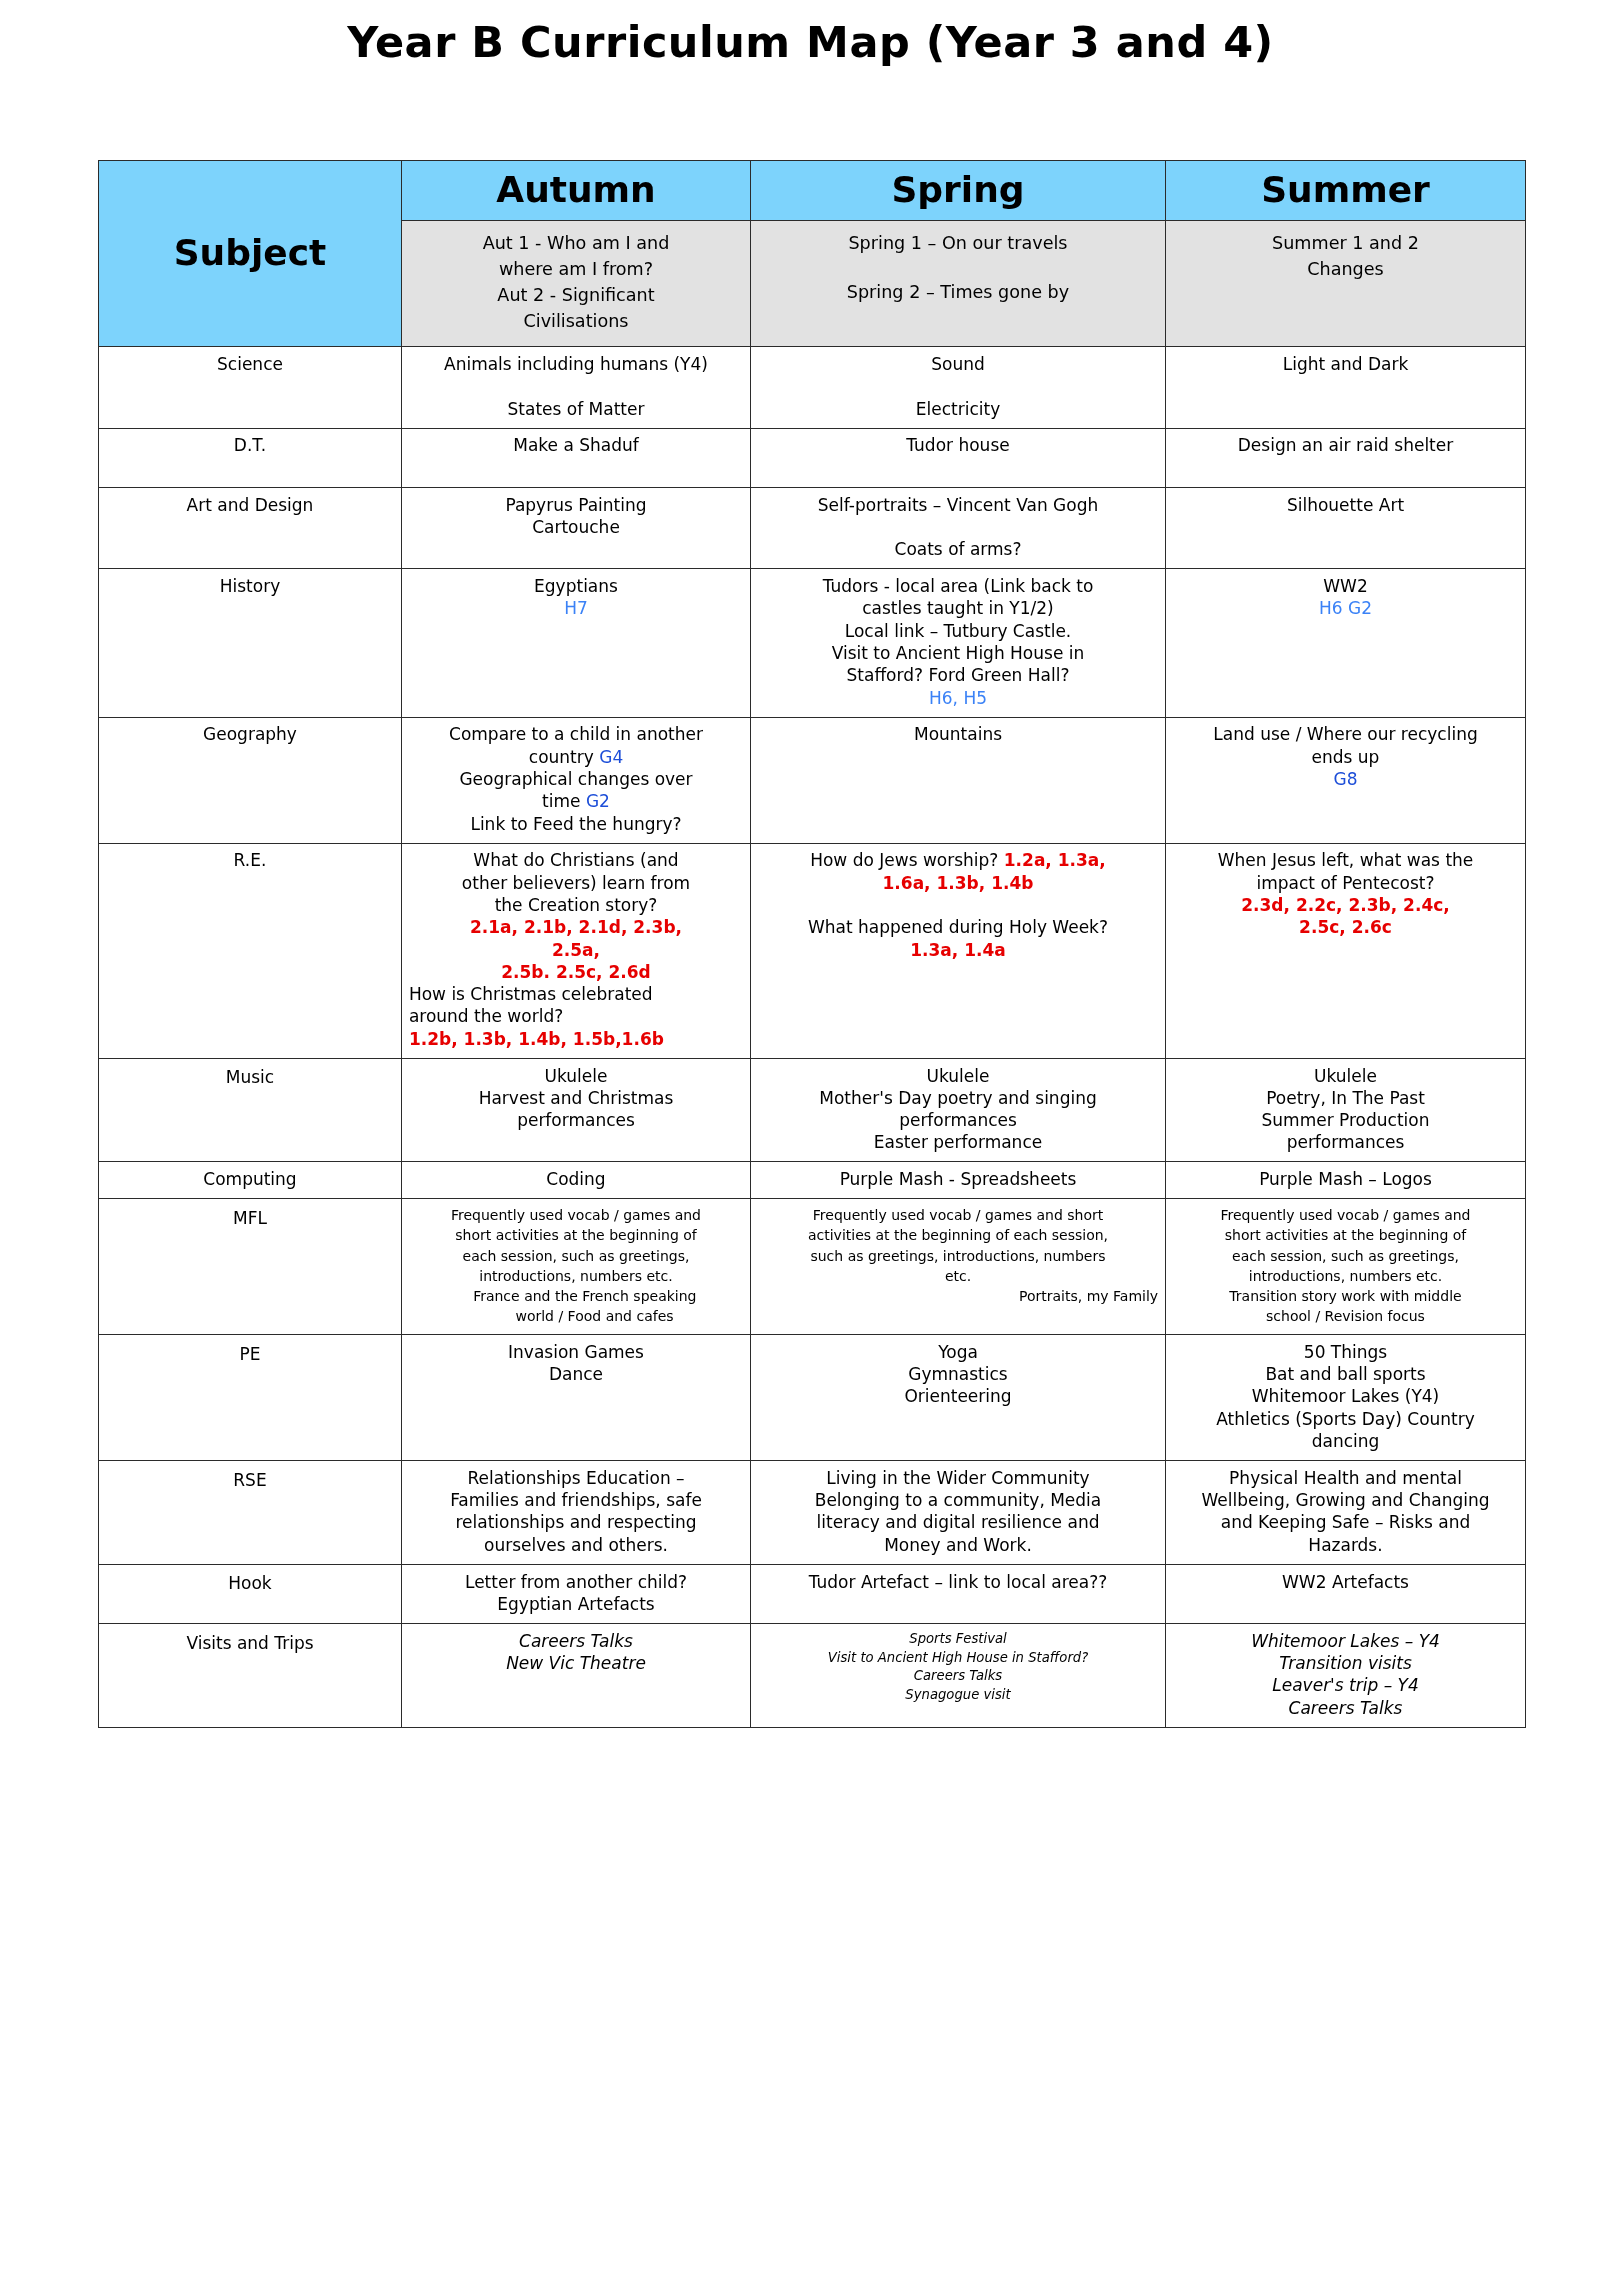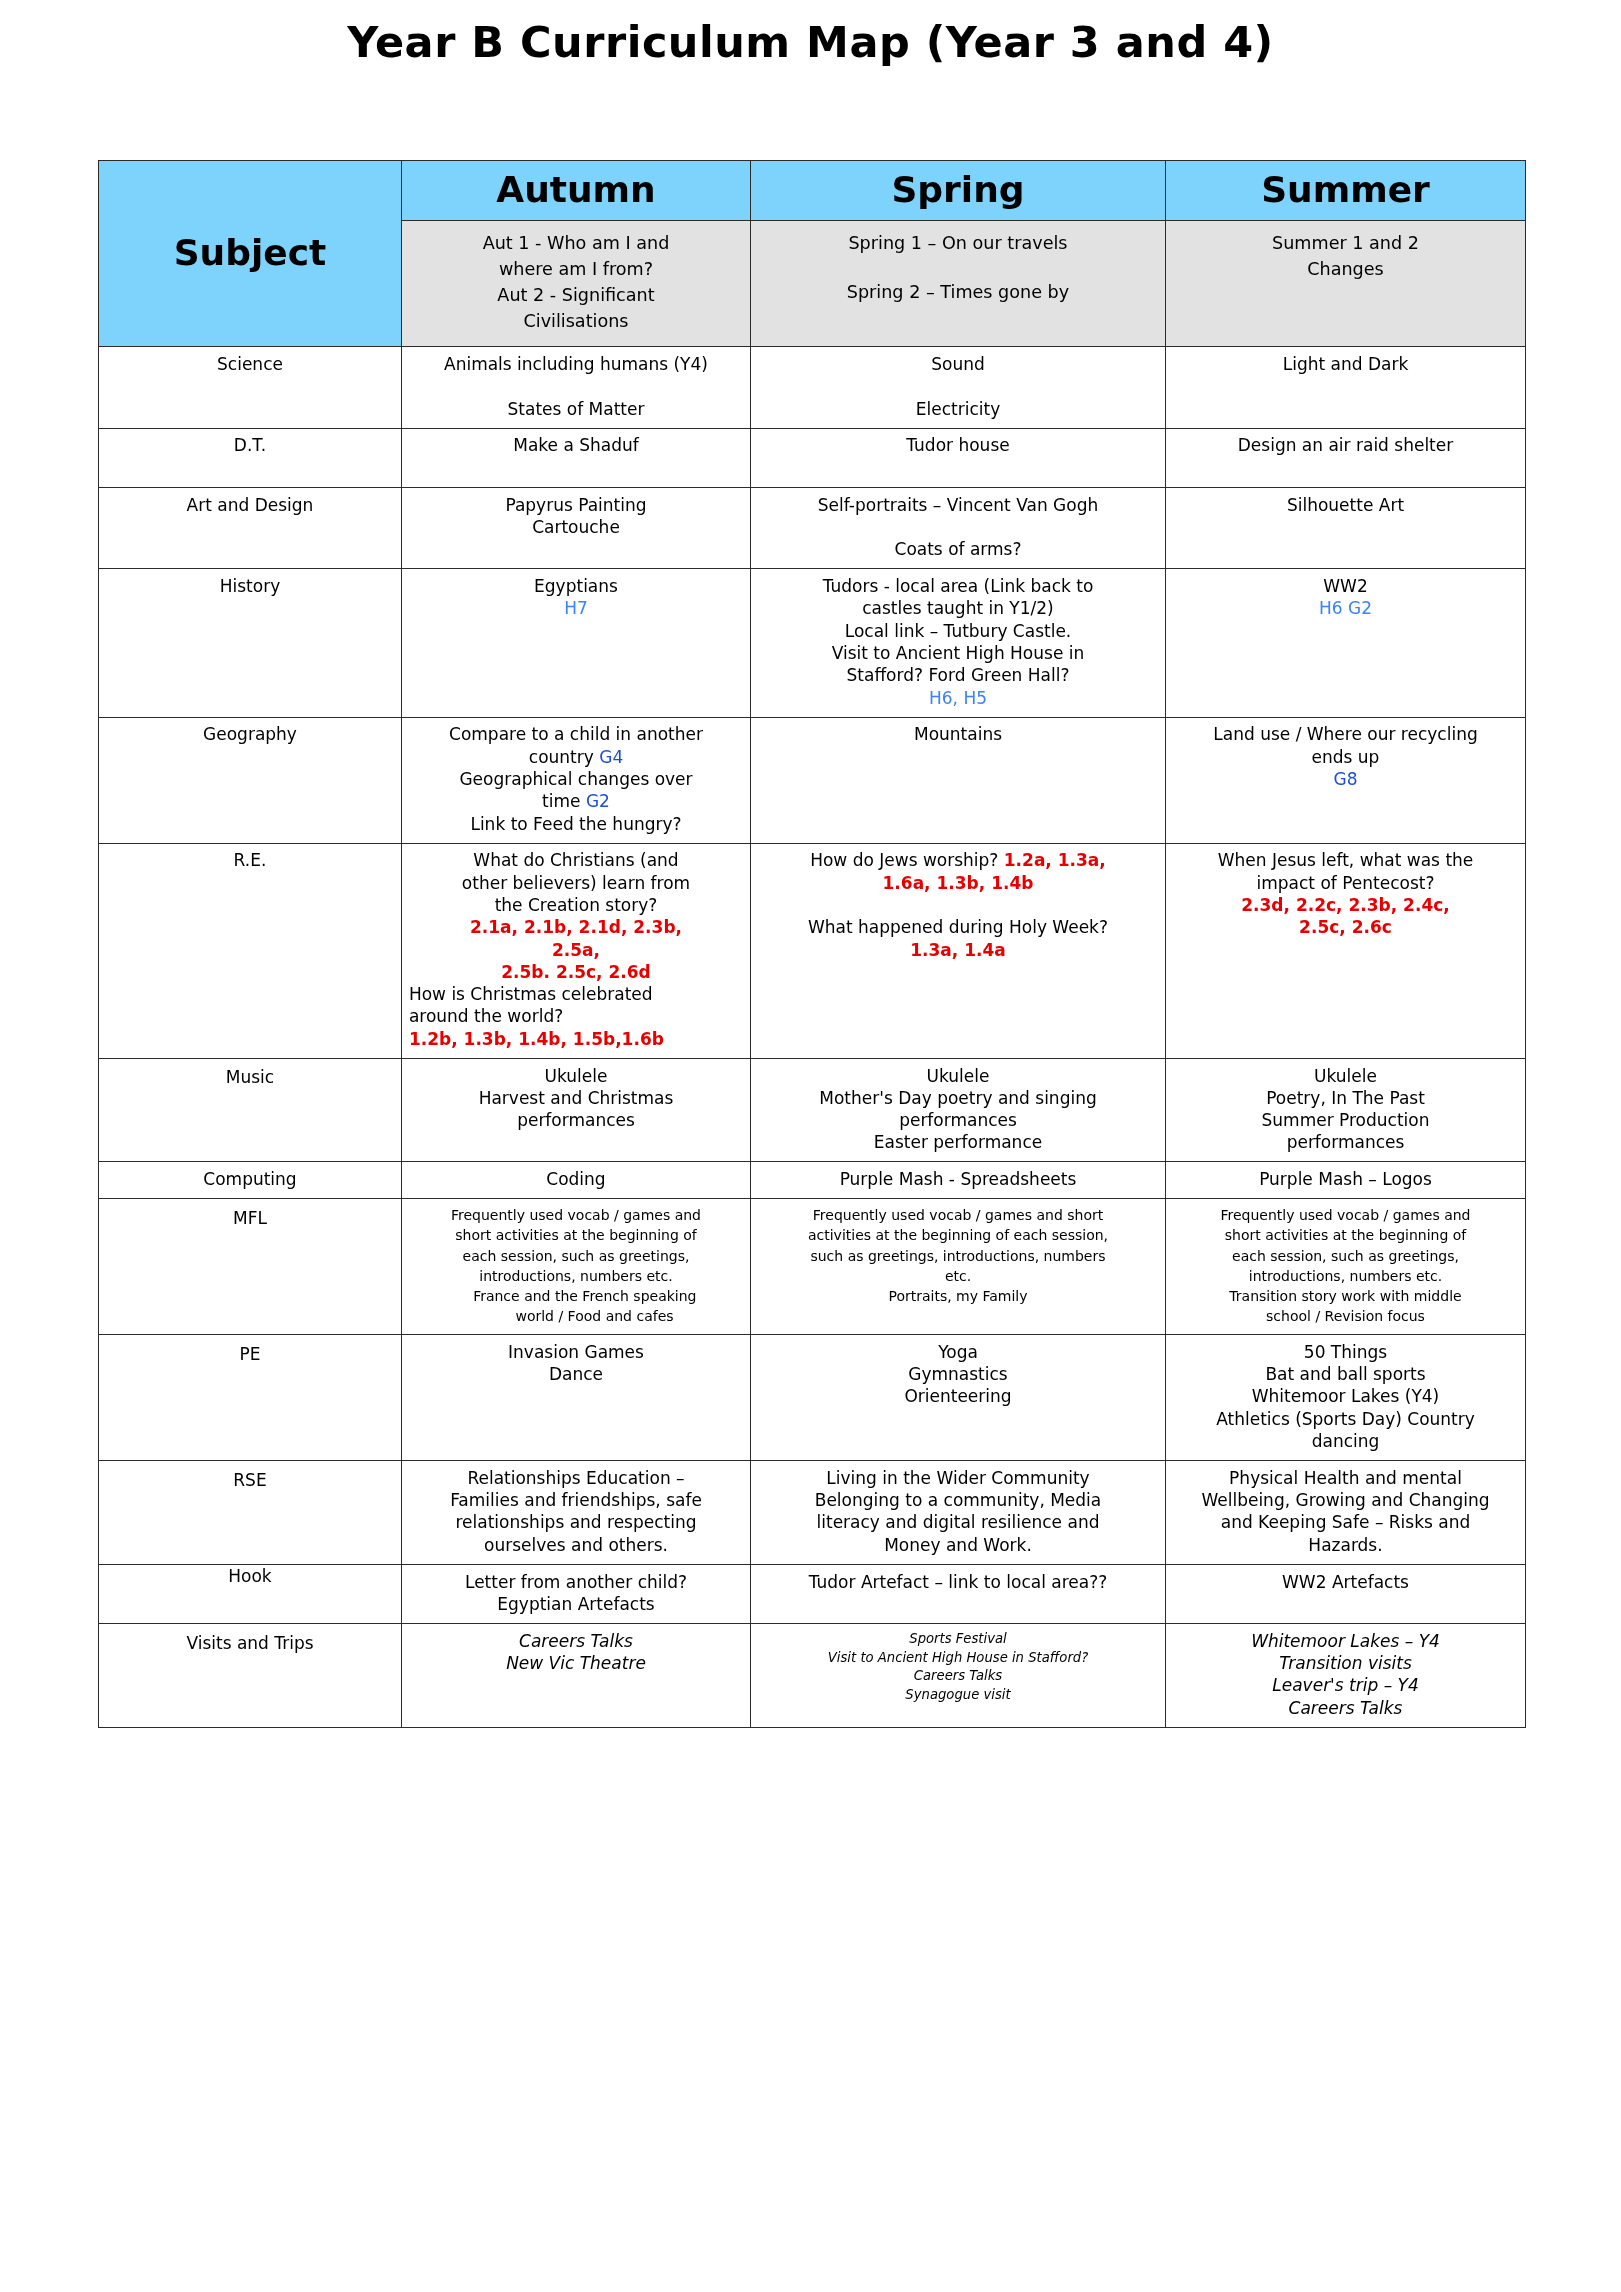--- a/index.html
+++ b/index.html
@@ -317,21 +317,21 @@
             <span class="ln">each session, such as greetings,</span>
             <span class="ln">introductions, numbers etc.</span>
             <span class="indent">France and the French speaking</span>
             <span class="indent" style="padding-left:37px">world / Food and cafes</span>
           </td>
           <td class="cell small">
             <span class="ln">Frequently used vocab / games and short</span>
             <span class="ln">activities at the beginning of each session,</span>
             <span class="ln">such as greetings, introductions, numbers</span>
             <span class="ln">etc.</span>
-            <span class="ln" style="text-align:center">Portraits, my Family</span>
+            <span class="ln" style="text-align:right">Portraits, my Family</span>
           </td>
           <td class="cell small leftal">
             <span class="ln">Frequently used vocab / games and</span>
             <span class="ln">short activities at the beginning of</span>
             <span class="ln">each session, such as greetings,</span>
             <span class="ln">introductions, numbers etc.</span>
             <span class="ln">Transition story work with middle</span>
             <span class="ln">school / Revision focus</span>
           </td>
         </tr>
@@ -372,21 +372,21 @@
           </td>
           <td class="cell">
             <span class="ln">Physical Health and mental</span>
             <span class="ln">Wellbeing, Growing and Changing</span>
             <span class="ln">and Keeping Safe – Risks and</span>
             <span class="ln">Hazards.</span>
           </td>
         </tr>
 
         <tr>
-          <td class="subject" style="vertical-align:top;padding-top:0">Hook</td>
+          <td class="subject" style="vertical-align:top;padding-top:7px">Hook</td>
           <td class="cell">
             <span class="ln">Letter from another child?</span>
             <span class="ln">Egyptian Artefacts</span>
           </td>
           <td class="cell">
             <span class="ln">Tudor Artefact – link to local area??</span>
           </td>
           <td class="cell">
             <span class="ln">WW2 Artefacts</span>
           </td>

